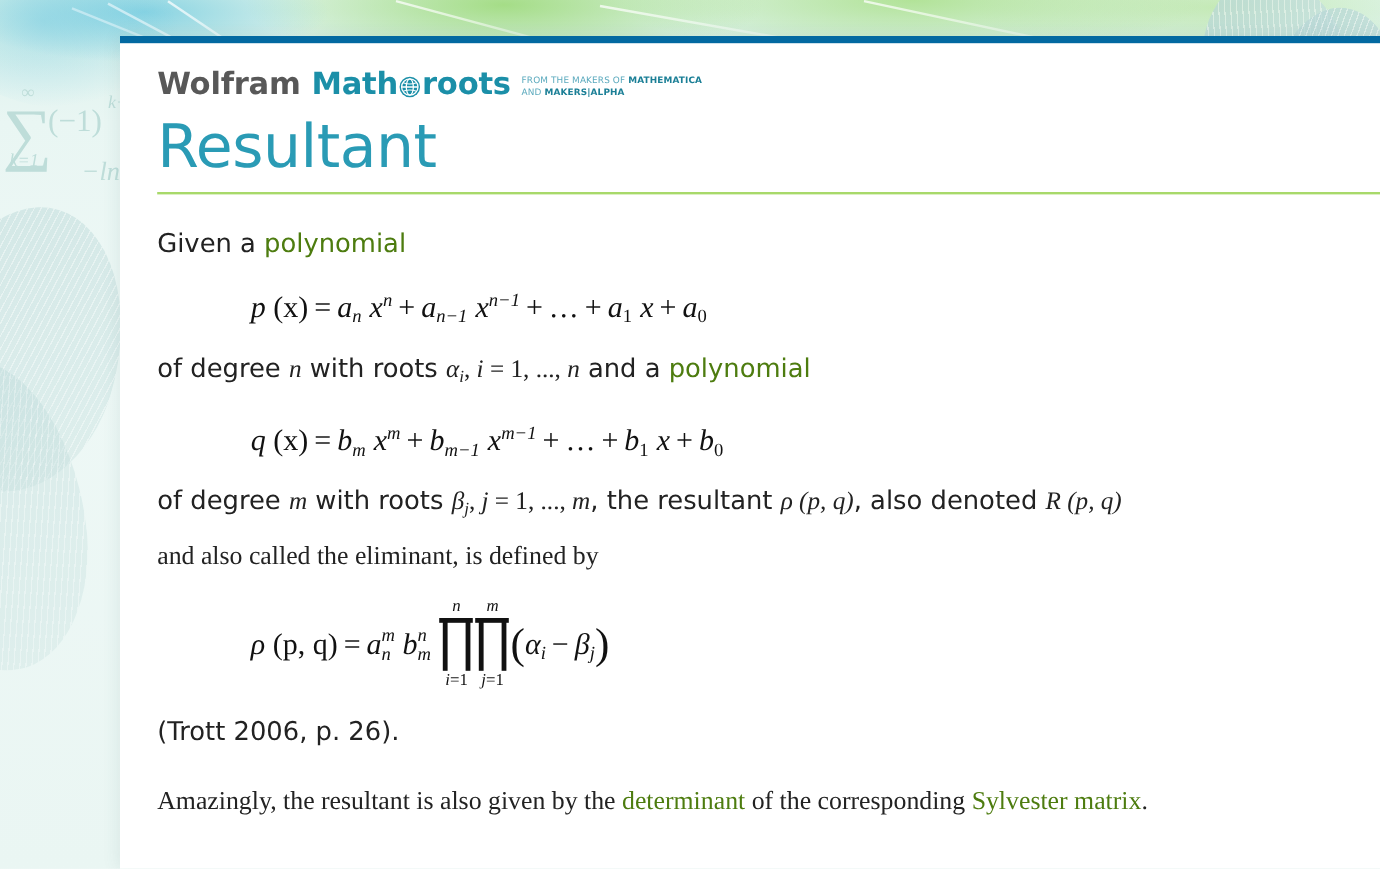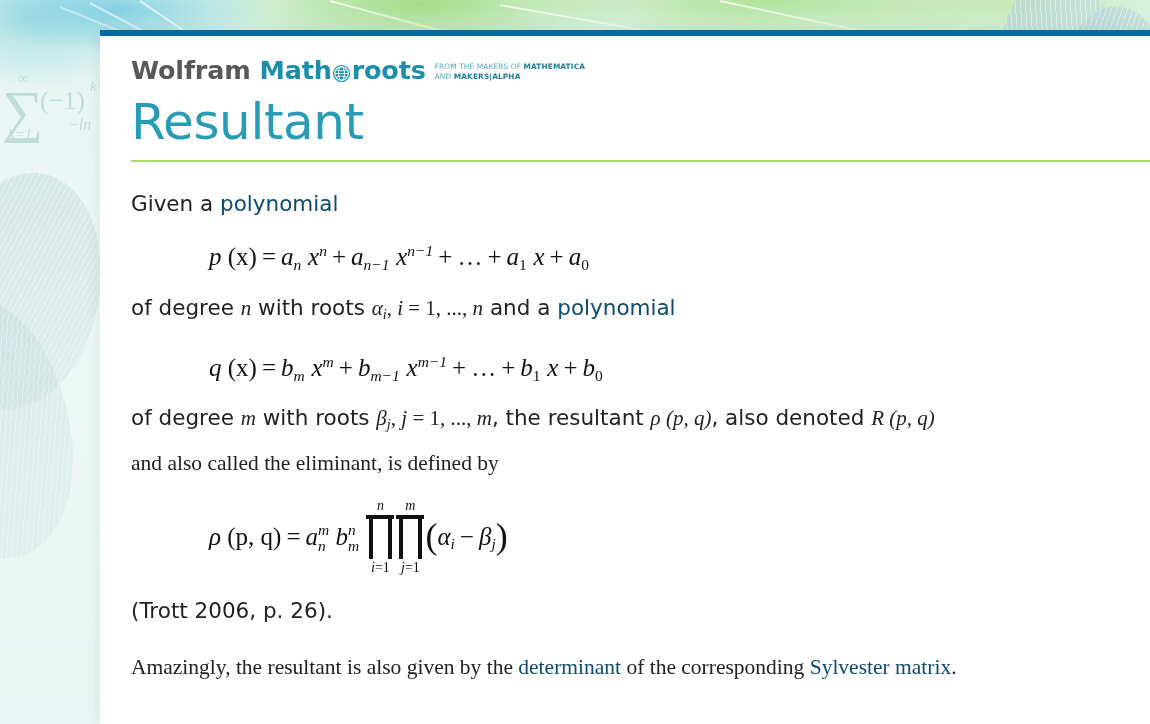--- a/index.html
+++ b/index.html
@@ -146,21 +146,21 @@
   .body {
     padding-top: 22px;
     font-size: 21.5px;
     color: #222222;
     line-height: 39px;
     font-family: "DejaVu Sans", sans-serif;
   }
   .para { margin: 0; }
   .para + .para { margin-top: 0px; font-family: Liberation Serif, serif; }
   a.link {
-    color: #0c4a6e;
+    color: #4d7c0f;
     text-decoration: none;
   }
   .mi {
     font-family: "Liberation Serif", serif;
     font-style: italic;
     font-size: 21px;
   }
   .mn, .mo {
     font-family: "Liberation Serif", serif;
     font-style: normal;
@@ -282,21 +282,21 @@
 
   <div class="fan" style="left:-70px; top:170px; width:170px; height:240px; transform:rotate(16deg); opacity:.45;"></div>
   <div class="fan" style="left:-90px; top:300px; width:160px; height:260px; transform:rotate(-8deg); opacity:.4;"></div>
 
   <div style="position:absolute; left:2px; top:78px; color:#c5e0dc; font-family:'Liberation Serif',serif;">
     <span class="artmath" style="left:16px; top:-8px; font-size:15px;">∞</span>
     <span class="artmath" style="left:0px; top:0px; font-size:58px; font-style:normal;">∑</span>
     <span class="artmath" style="left:6px; top:48px; font-size:15px;">k=1</span>
     <span class="artmath" style="left:38px; top:8px; font-size:26px; font-style:normal;">(−1)</span>
     <span class="artmath" style="left:88px; top:0px; font-size:15px;">k−1</span>
-    <span class="artmath" style="left:66px; top:38px; font-size:16px;">−ln</span>
+    <span class="artmath" style="left:66px; top:52px; font-size:22px;">−ln</span>
   </div>
 
   <div style="position:absolute; left:1050px; top:280px; color:#cfe4e1; font-family:'Liberation Serif',serif; font-style:italic;">
     <span class="artmath" style="left:0px; top:0px; font-size:20px;">x²</span>
     <span style="position:absolute; left:-6px; top:28px; width:100px; height:1.5px; background:#cfe4e1;"></span>
     <span style="position:absolute; left:-6px; top:32px; width:100px; height:1.5px; background:#cfe4e1;"></span>
     <span class="artmath" style="left:-8px; top:34px; font-size:20px;">(b² − x²)</span>
     <span class="artmath" style="left:90px; top:30px; font-size:18px;">d x</span>
 
     <span class="artmath" style="left:-14px; top:68px; font-size:18px;">⁻²)</span>

